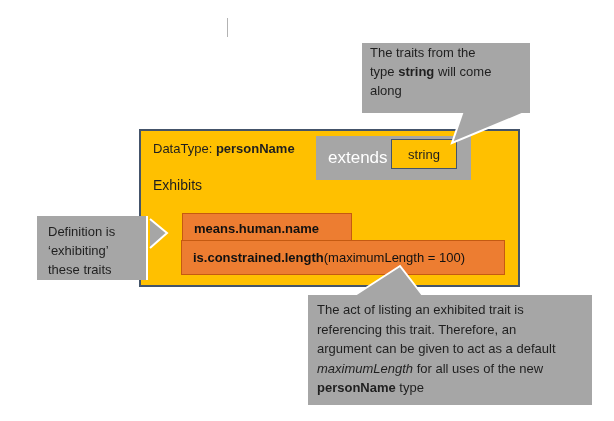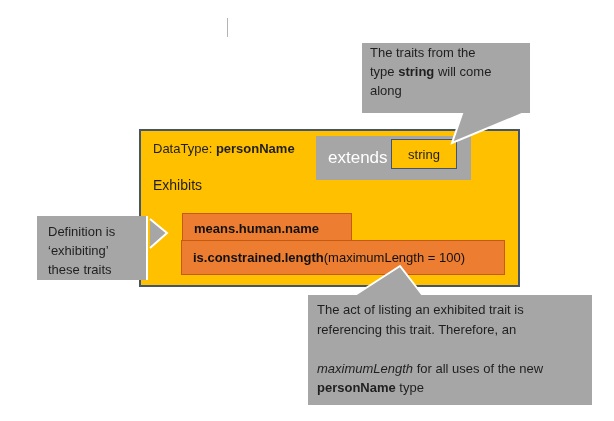--- a/index.html
+++ b/index.html
@@ -104,18 +104,18 @@
 
   <div class="callout callout-left">
     <span>Definition is</span><br>
     <span>‘exhibiting’</span><br>
     <span>these traits</span>
   </div>
 
   <div class="callout callout-bottom">
     <span>The act of listing an exhibited trait is</span><br>
     <span>referencing this trait. Therefore, an</span><br>
-    <br>
+    <span>argument can be given to act as a default</span><br>
     <i>maximumLength</i><span> for all uses of the new</span><br>
     <b>personName</b><span> type</span>
   </div>
 
 </div>
 
 </body></html>

